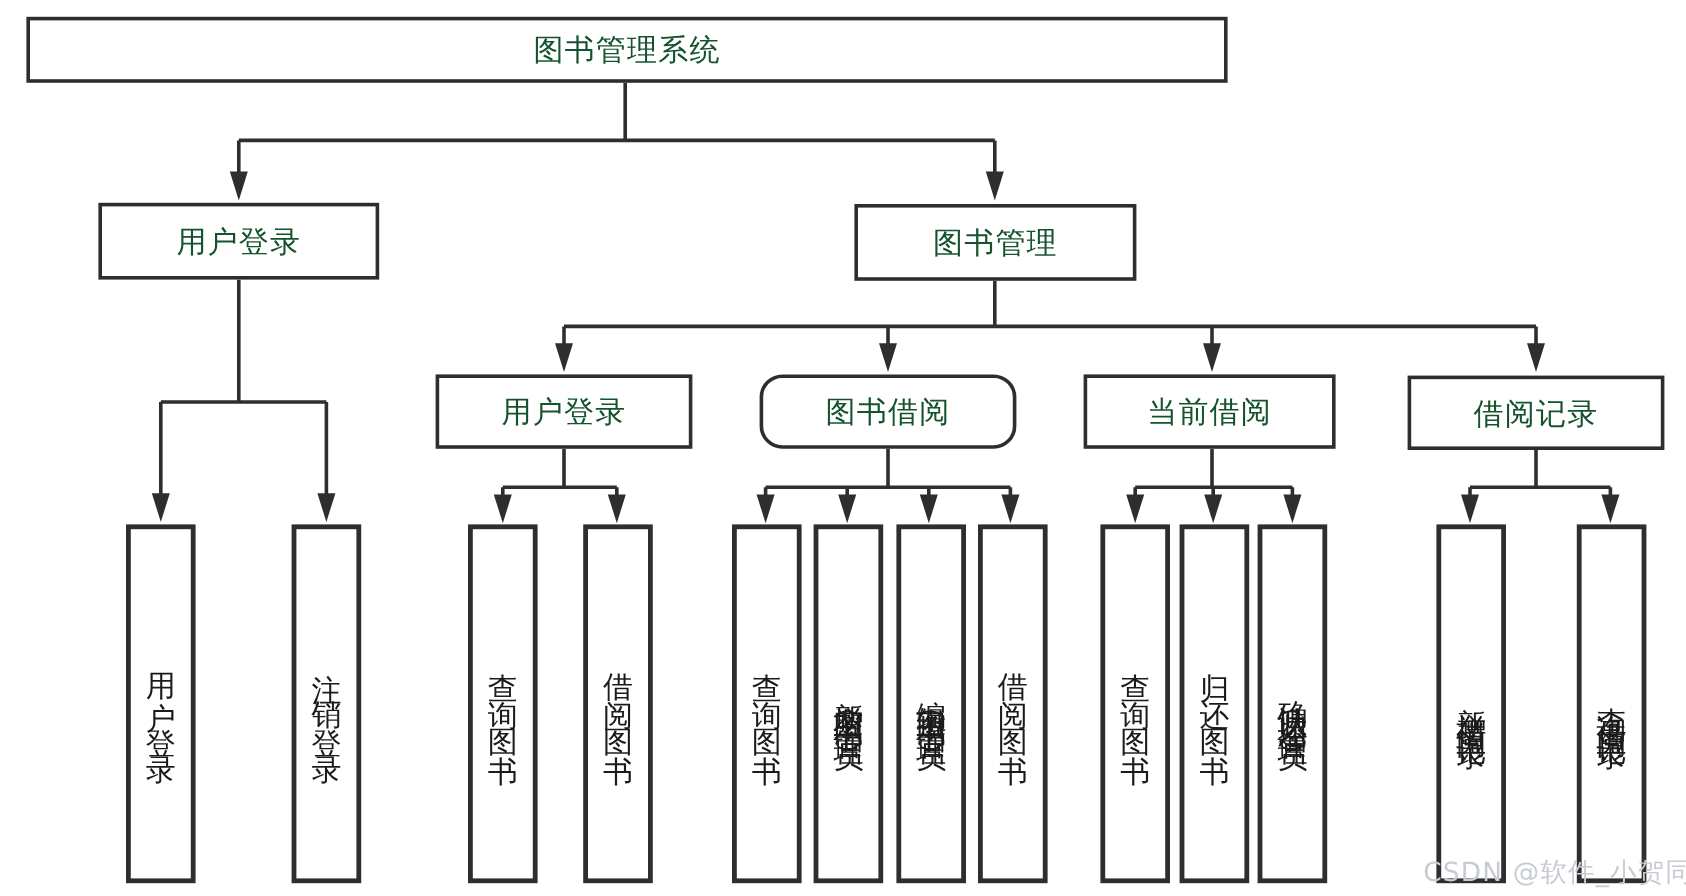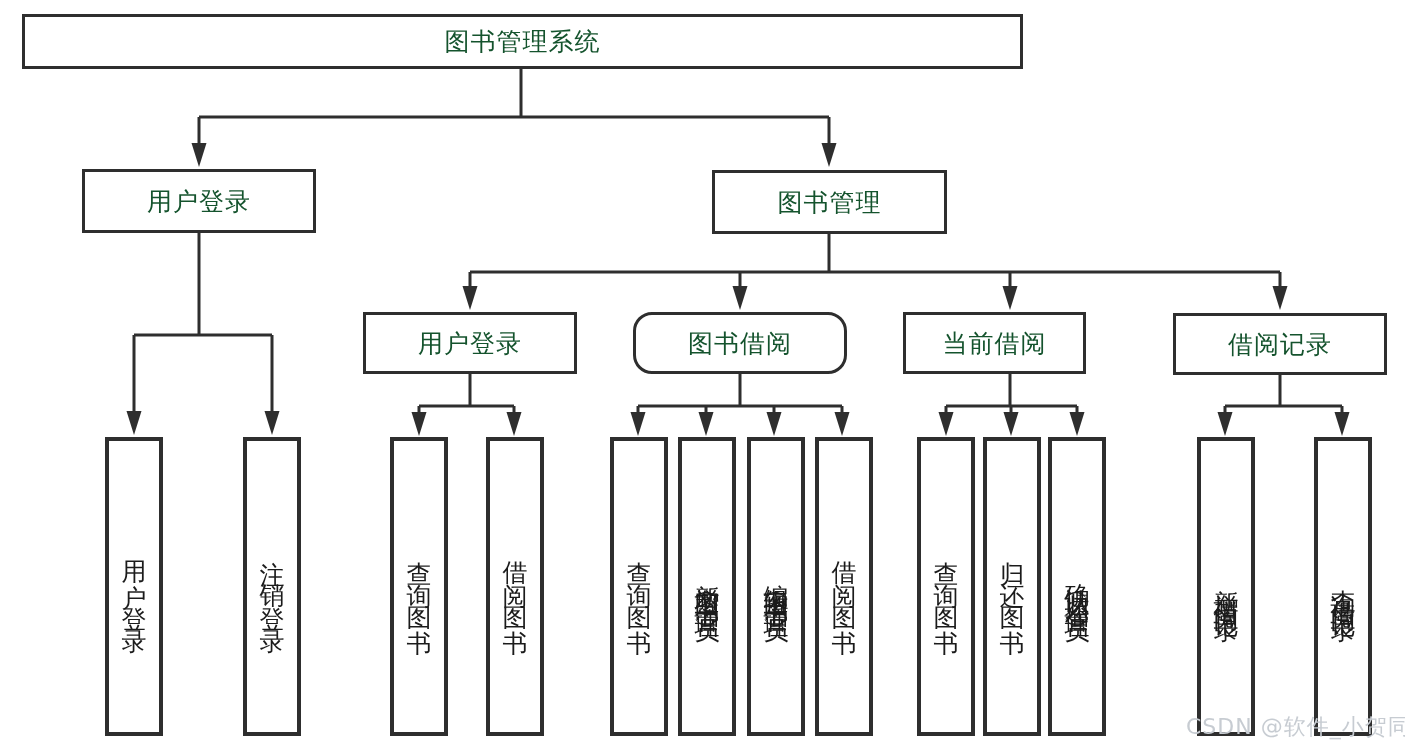--- a/index.html
+++ b/index.html
@@ -91,21 +91,21 @@
   <div class="node" style="left:712px;top:170px;width:235px;height:64px;">
     <span class="h-label">图书管理</span>
   </div>
 
   <div class="node" style="left:363px;top:312px;width:214px;height:62px;">
     <span class="h-label">用户登录</span>
   </div>
   <div class="node" style="left:633px;top:312px;width:214px;height:62px;border-radius:19px;">
     <span class="h-label">图书借阅</span>
   </div>
-  <div class="node" style="left:903px;top:312px;width:183px;height:62px;">
+  <div class="node" style="left:903px;top:312px;width:210px;height:62px;">
     <span class="h-label">当前借阅</span>
   </div>
   <div class="node" style="left:1173px;top:313px;width:214px;height:62px;text-align:center;">
     <span class="h-label">借阅记录</span>
   </div>
 
   <div class="node leaf" style="left:105px;top:437px;width:58px;height:299px;">
     <span class="v-label ls4">用户登录</span>
   </div>
   <div class="node leaf" style="left:243px;top:437px;width:58px;height:299px;">

